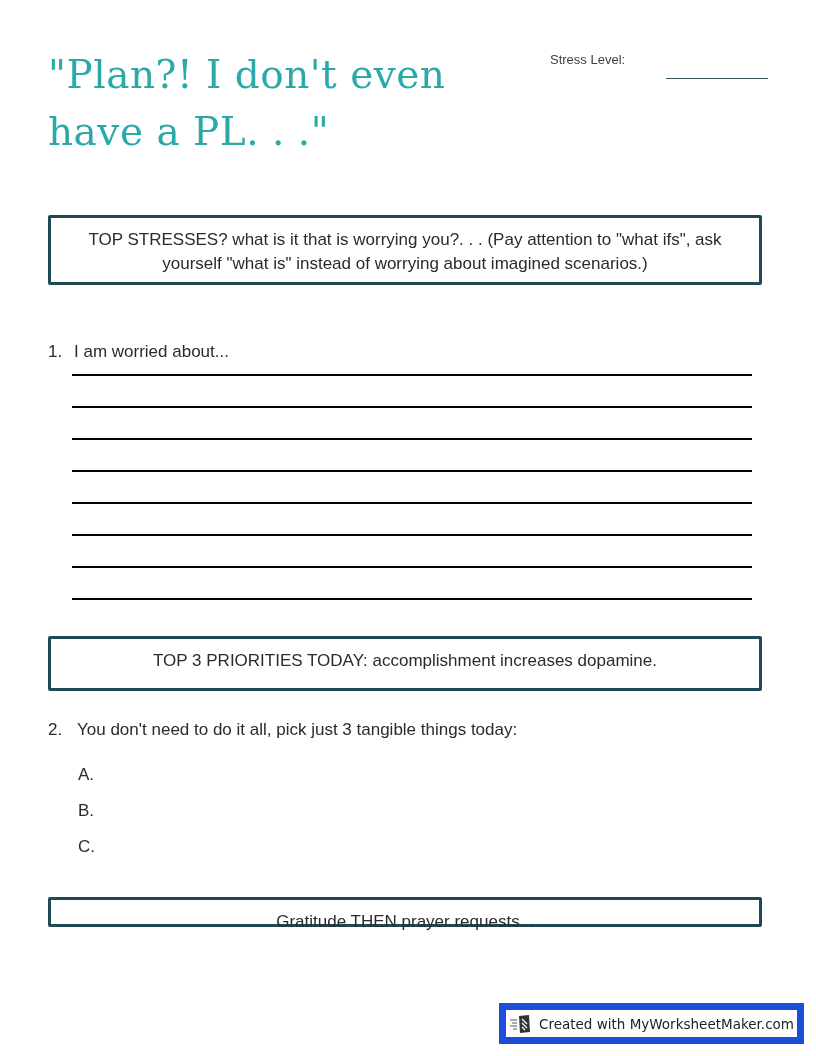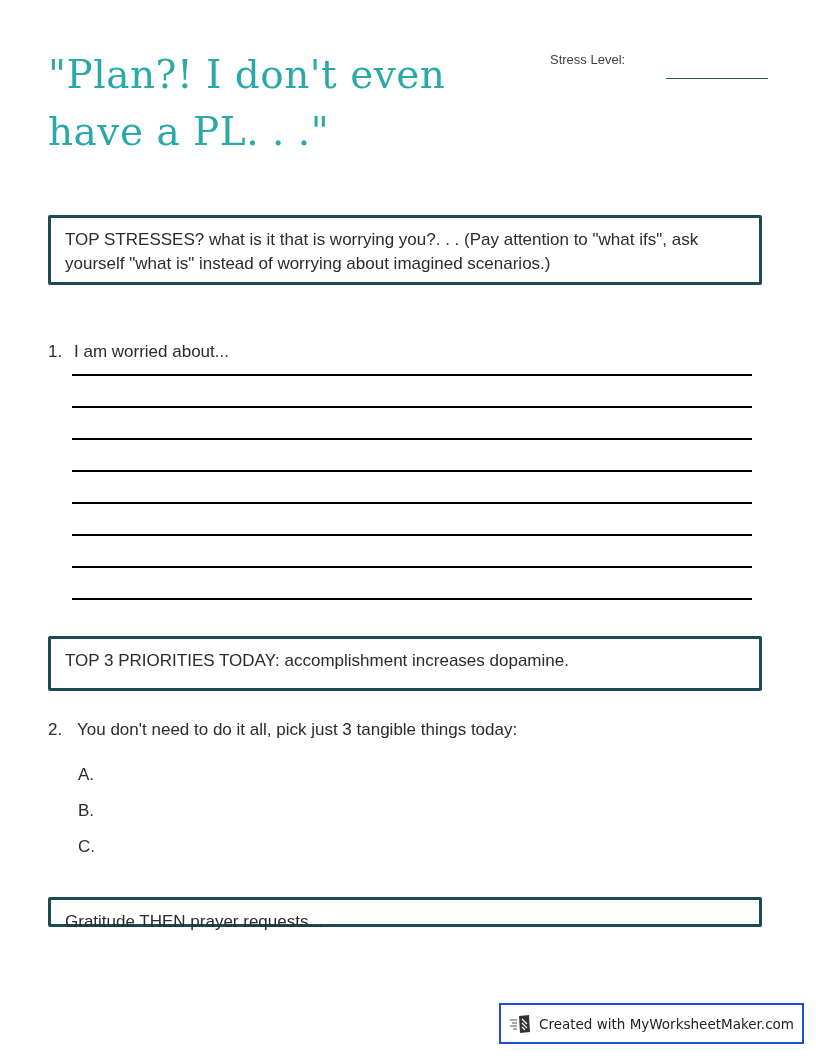--- a/index.html
+++ b/index.html
@@ -6,30 +6,30 @@
     body { width: 816px; height: 1056px; position: relative; overflow: hidden;
            font-family: "Liberation Sans", sans-serif; color: #2b2b2b; }
     .title { position: absolute; left: 48px; top: 46px; width: 470px;
              font-family: "DejaVu Serif", serif; font-weight: normal; font-size: 39px;
              line-height: 57px; color: #2aa9a8; letter-spacing: 0.5px; margin: 0; }
     .stress { position: absolute; left: 550px; top: 52px; font-size: 13px; color: #404040; }
     .stress-line { position: absolute; left: 666px; top: 78px; width: 102px; height: 0;
                    border-top: 1.5px solid #2e5559; }
     .box { position: absolute; left: 48px; width: 714px; border: 3px solid #1e4a55;
            border-radius: 2px; background: #fff; box-sizing: border-box;
-           font-size: 17px; color: #2b2b2b; padding: 10px 14px; line-height: 24px; }
+           font-size: 17px; color: #2b2b2b; padding: 10px 14px; line-height: 24px; text-align: center; }
     .box1 { top: 215px; height: 70px; }
     .box2 { top: 636px; height: 55px; }
     .box3 { top: 897px; height: 30px; }
     .q { position: absolute; font-size: 17px; color: #2b2b2b; }
     .q .num { display: inline-block; width: 26px; }
     .wline { position: absolute; left: 72px; width: 680px; height: 0; border-top: 2px solid #000; }
     .opt { position: absolute; left: 78px; font-size: 17px; color: #2b2b2b; }
     .badge { position: absolute; left: 499px; top: 1003px; width: 305px; height: 41px;
-             border: 2px solid #1d4ed8; box-sizing: border-box; display: flex; align-items: center;
+             border: 7px solid #1d4ed8; box-sizing: border-box; display: flex; align-items: center;
              justify-content: center; gap: 6px; font-family: "DejaVu Sans", sans-serif;
              font-size: 13.5px; color: #222; background: #fff; }
     .badge svg { display: block; }
   </style>
 </head>
 <body>
 
 <h1 class="title">"Plan?! I don't even have a PL. . ."</h1>
 
 <div class="stress">Stress Level:</div>

